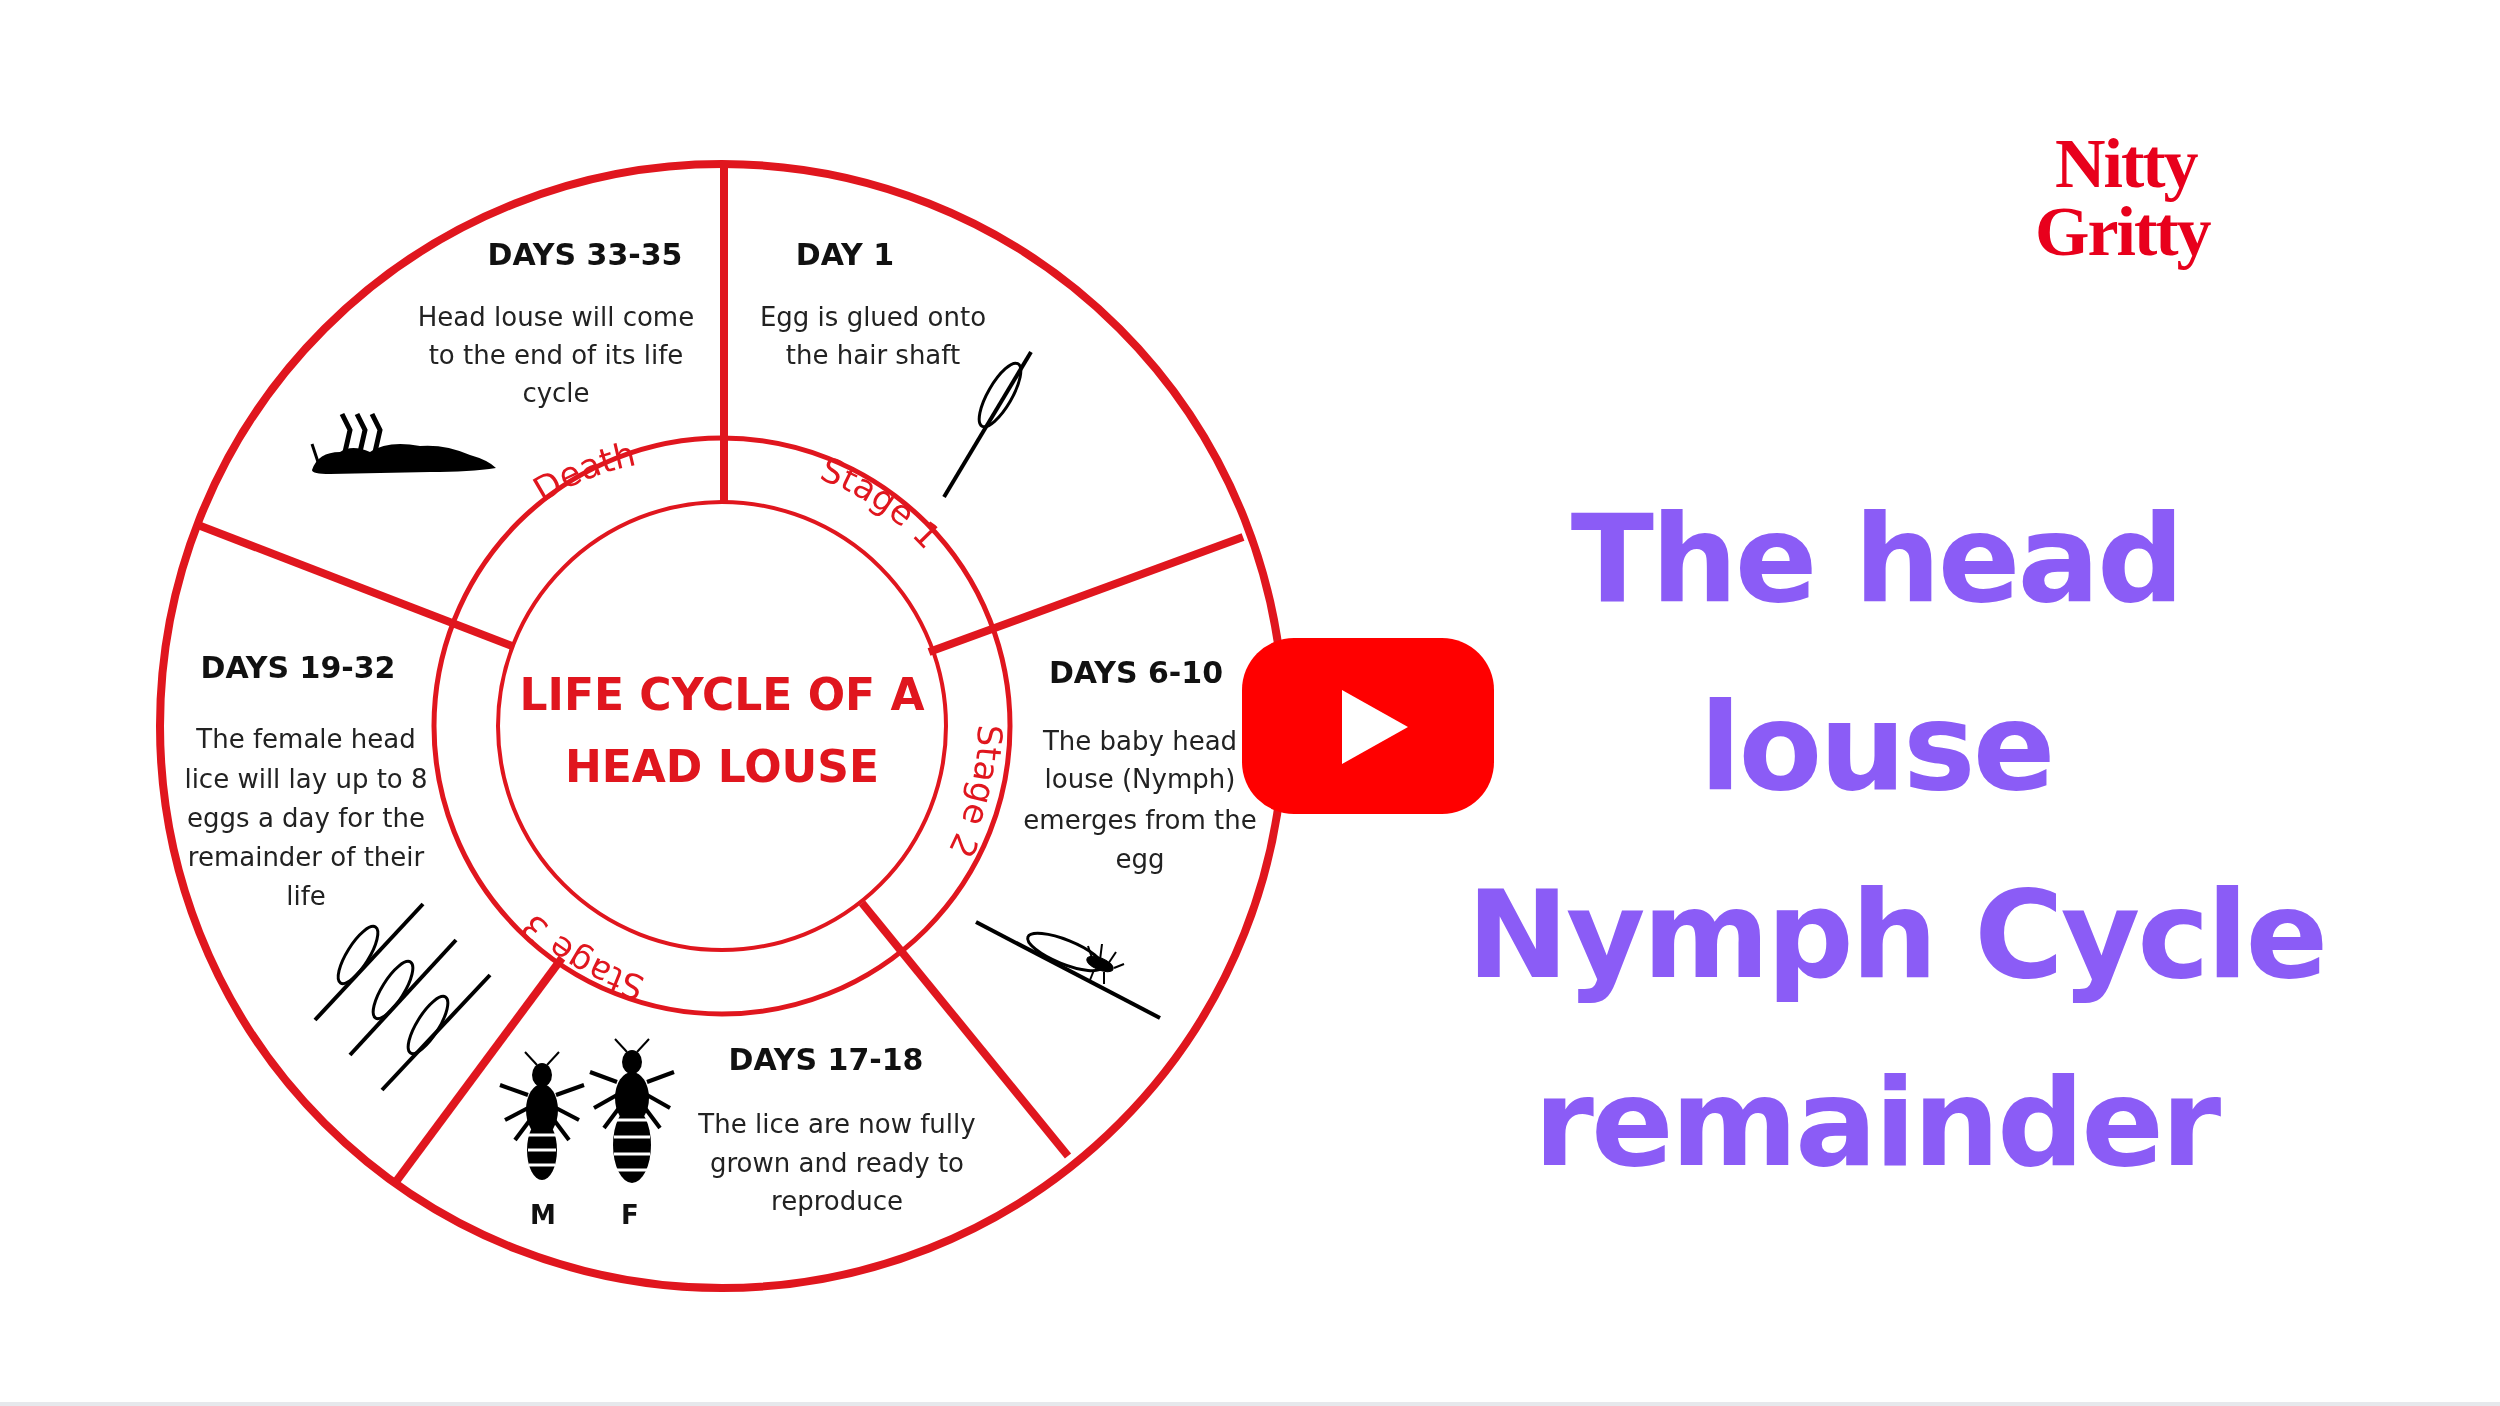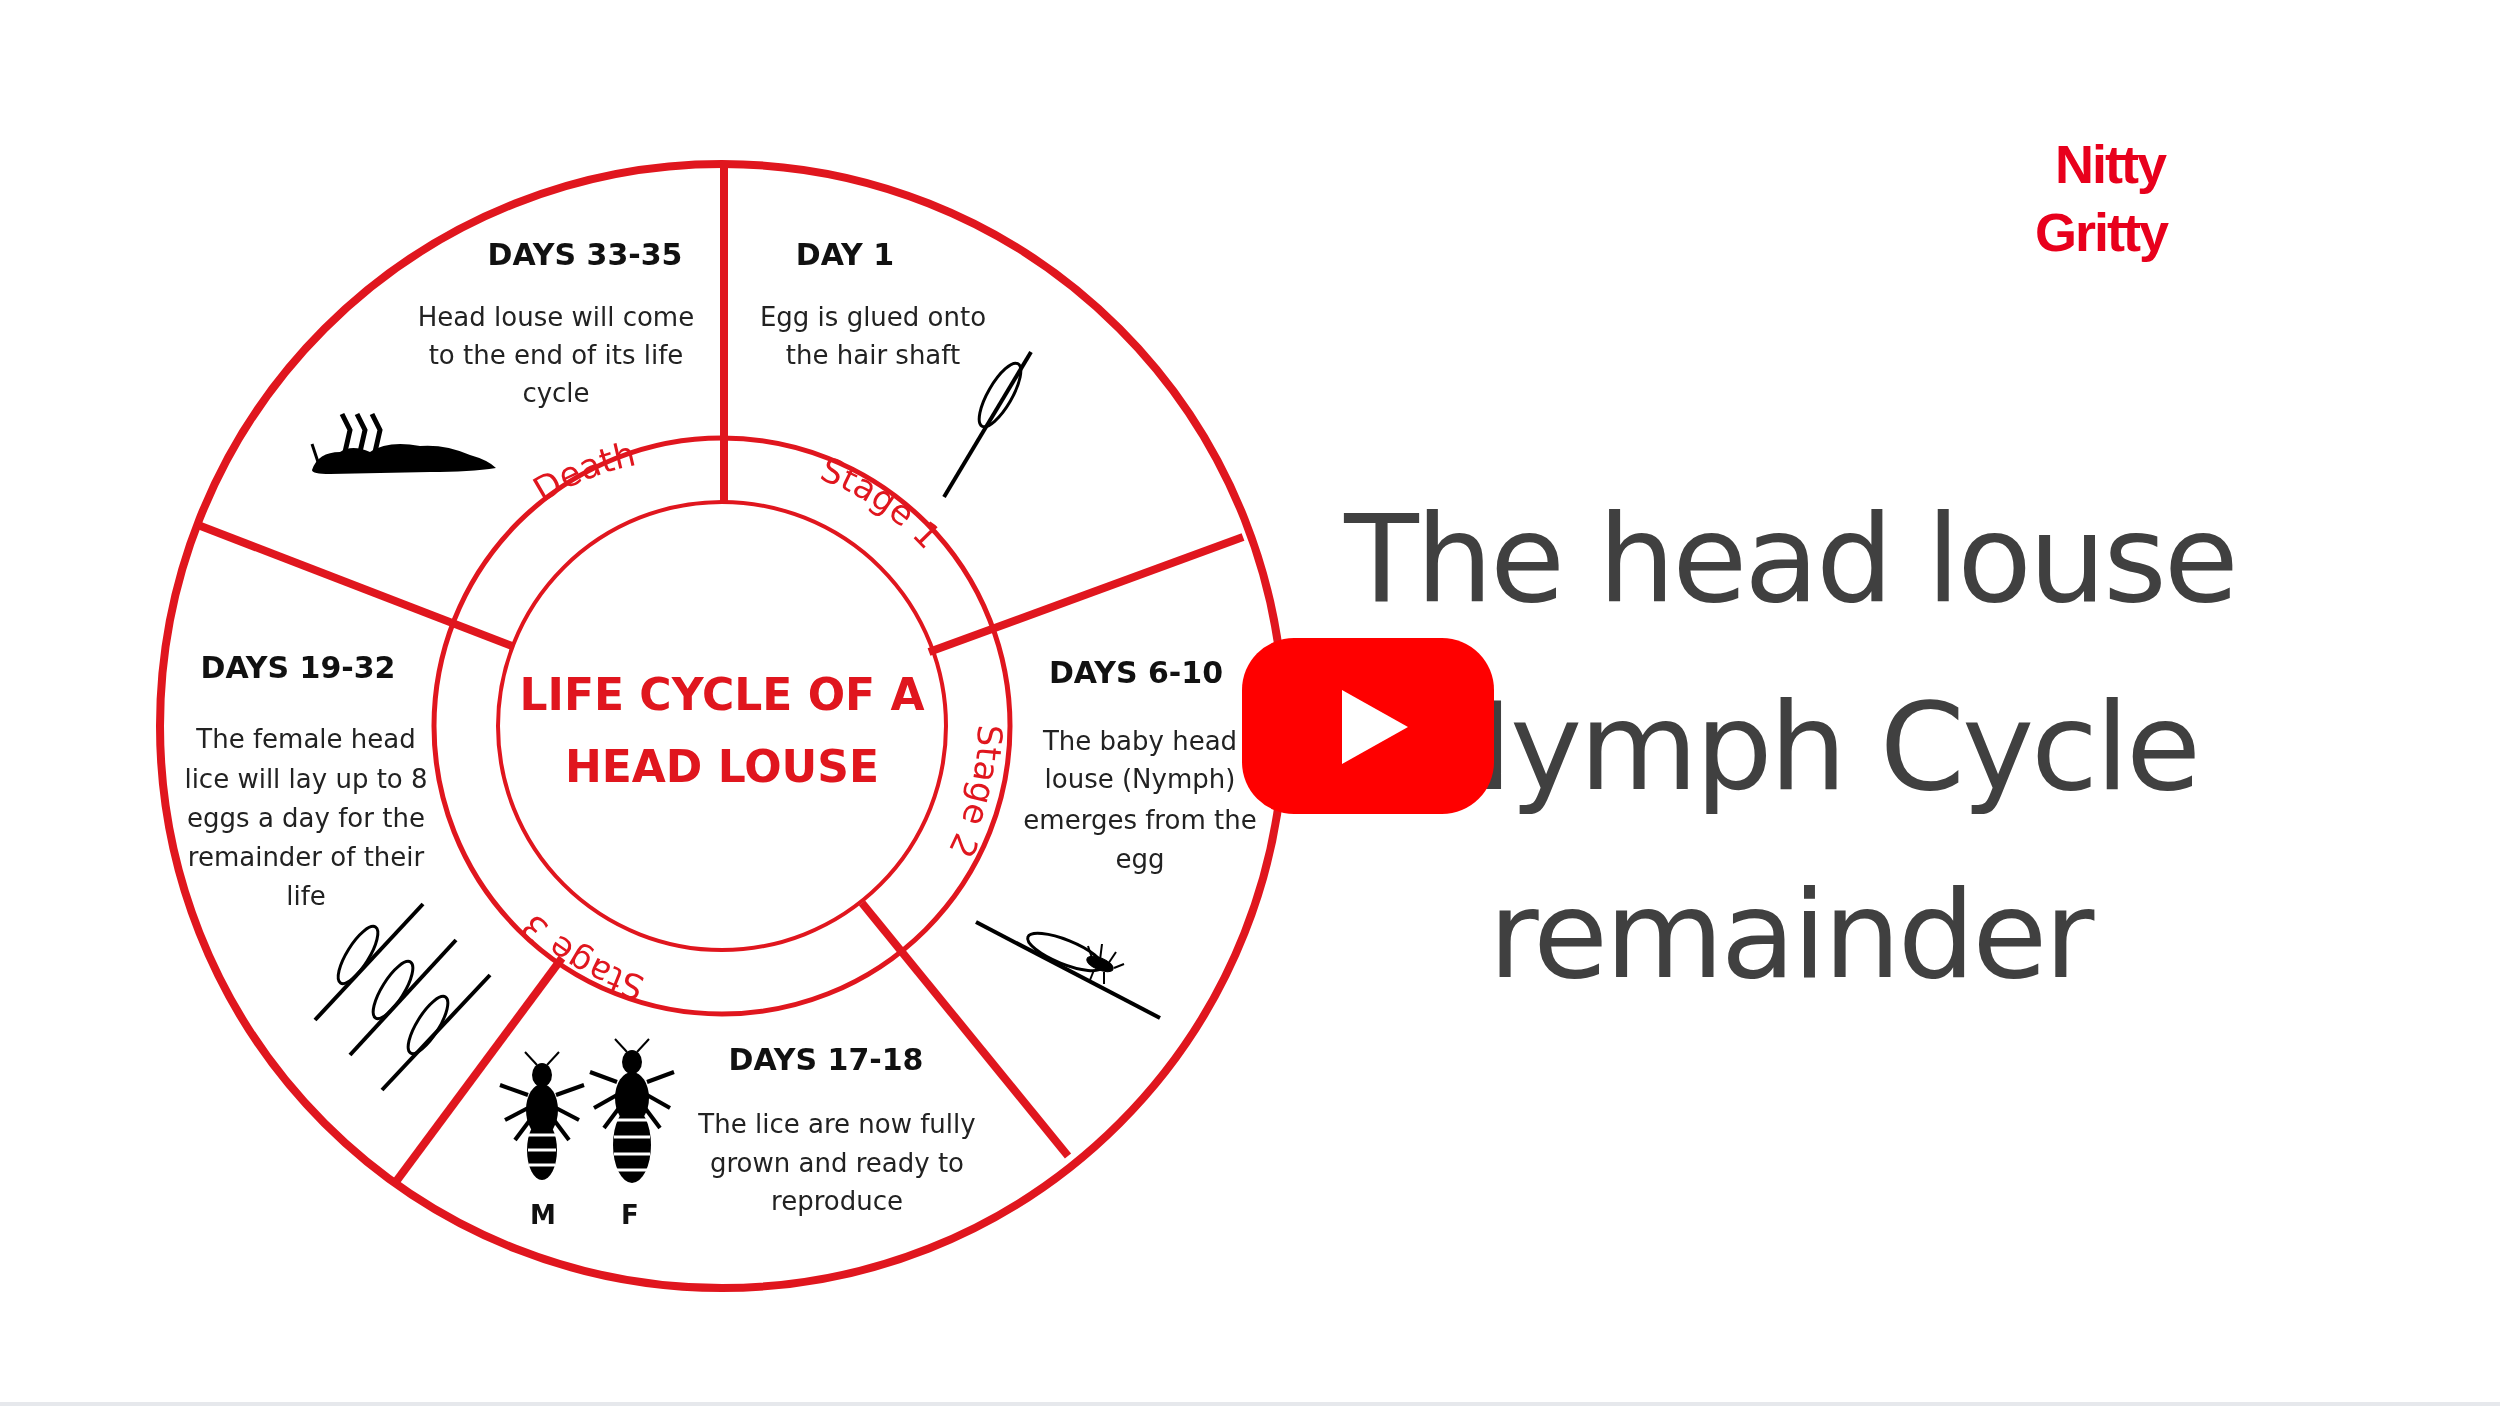--- a/index.html
+++ b/index.html
@@ -9,29 +9,29 @@
   }
   #diagram { position: absolute; left: 0; top: 0; width: 2500px; height: 1406px; }
   .stage-heading { font-family: "DejaVu Sans", sans-serif; font-weight: bold; font-size: 30px; fill: #111; }
   .stage-desc { font-family: "DejaVu Sans", sans-serif; font-size: 26px; fill: #222; }
   .ring-label { font-family: "DejaVu Sans", sans-serif; font-size: 34px; fill: #e0161e; }
   .center-title { font-family: "DejaVu Sans", sans-serif; font-weight: bold; font-size: 44px; fill: #e0161e; }
   .mf-label { font-family: "DejaVu Sans", sans-serif; font-weight: bold; font-size: 26px; fill: #111; }
 
   .logo {
     position: absolute; left: 2035px; top: 130px; width: 240px;
-    font-family: Liberation Sans, sans-serif; font-weight: bold; color: #e8001c;
-    font-size: 54px; line-height: 68px; letter-spacing: -2px;
+    font-family: Liberation Serif, serif; font-weight: bold; color: #e8001c;
+    font-size: 70px; line-height: 68px; letter-spacing: -2px;
   }
   .logo .l1 { display: block; padding-left: 20px; }
   .logo .l2 { display: block; }
 
   .headline {
-    position: absolute; left: 1310px; top: 465px; width: 960px; text-align: center;
-    font-family: "DejaVu Sans", sans-serif; font-weight: normal; color: #404040;
+    position: absolute; left: 1396px; top: 465px; width: 960px; text-align: center;
+    font-family: "DejaVu Sans", sans-serif; font-weight: bold; color: #8b5cf6;
     font-size: 122px; line-height: 188px; letter-spacing: -3px;
   }
   .headline span { display: block; }
 
   .yt-button {
     position: absolute; left: 1242px; top: 638px; width: 252px; height: 176px;
     background: #ff0000; border-radius: 52px / 52px; cursor: pointer;
   }
   .yt-button .play {
     position: absolute; left: 100px; top: 52px; width: 0; height: 0;

